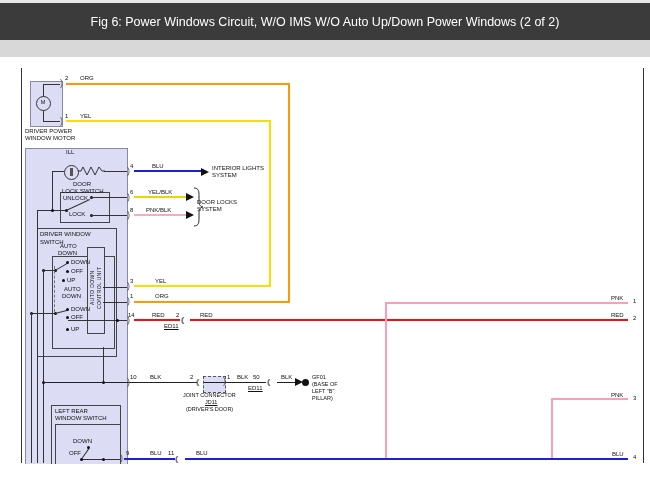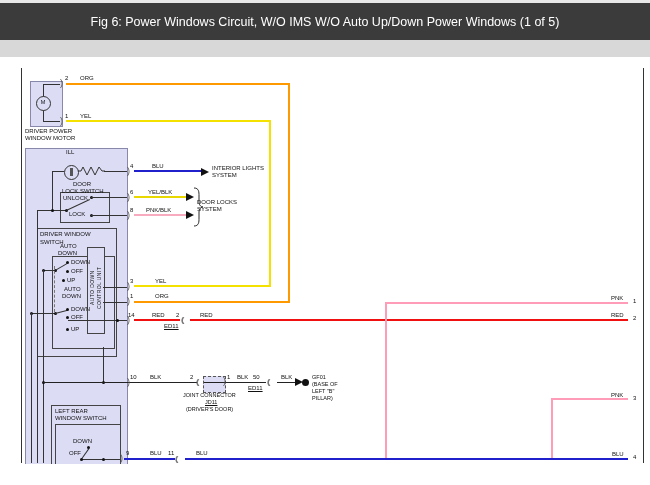--- a/index.html
+++ b/index.html
@@ -28,21 +28,21 @@
   .dash{position:absolute;border-left:1px dashed #777}
   svg{position:absolute;overflow:visible}
 </style>
 </head>
 <body>
 
 <div id="stage">
 
   <div class="hdr-top"></div>
   <div class="hdr">
-    <span>Fig 6: Power Windows Circuit, W/O IMS W/O Auto Up/Down Power Windows (1 of 5)</span>
+    <span>Fig 6: Power Windows Circuit, W/O IMS W/O Auto Up/Down Power Windows (2 of 2)</span>
   </div>
   <div class="hdr2"></div>
 
   <div class="bk" style="left:21px;top:68px;width:1px;height:395px"></div>
   <div class="bk" style="left:643px;top:68px;width:1px;height:395px"></div>
 
   <div class="box" style="left:30px;top:81px;width:31px;height:44px"></div>
   <div class="box nobot" style="left:25px;top:148px;width:101px;height:315px"></div>
   <div class="box dark" style="left:60px;top:192px;width:48px;height:29px"></div>
   <div class="box dark" style="left:37px;top:228px;width:78px;height:127px"></div>

